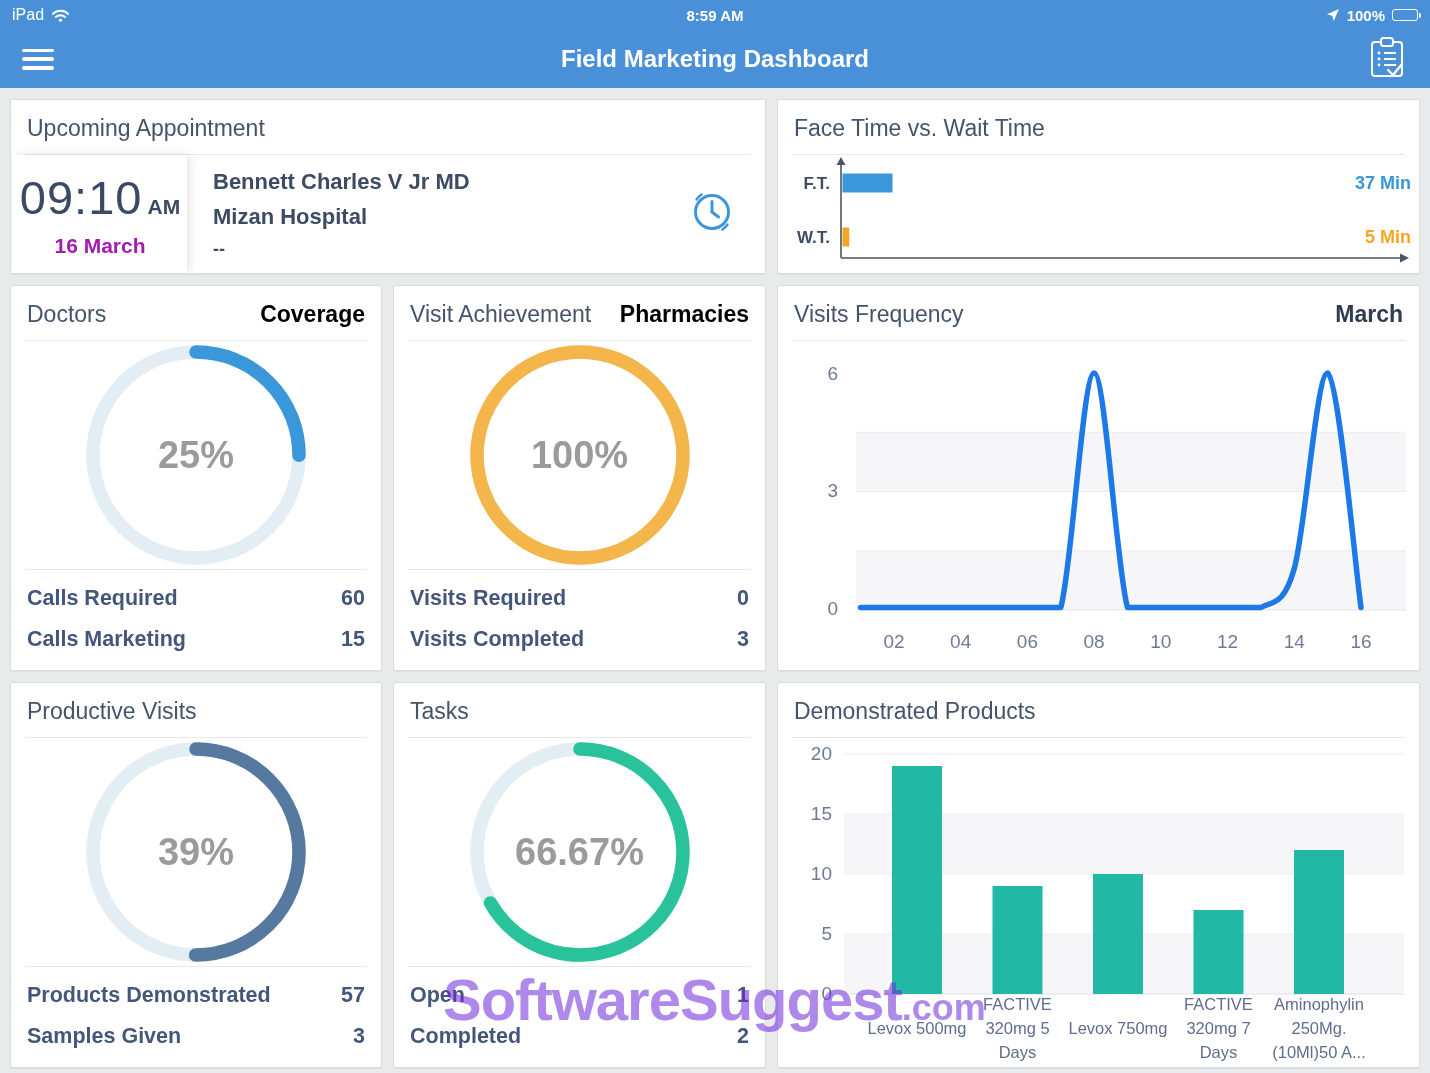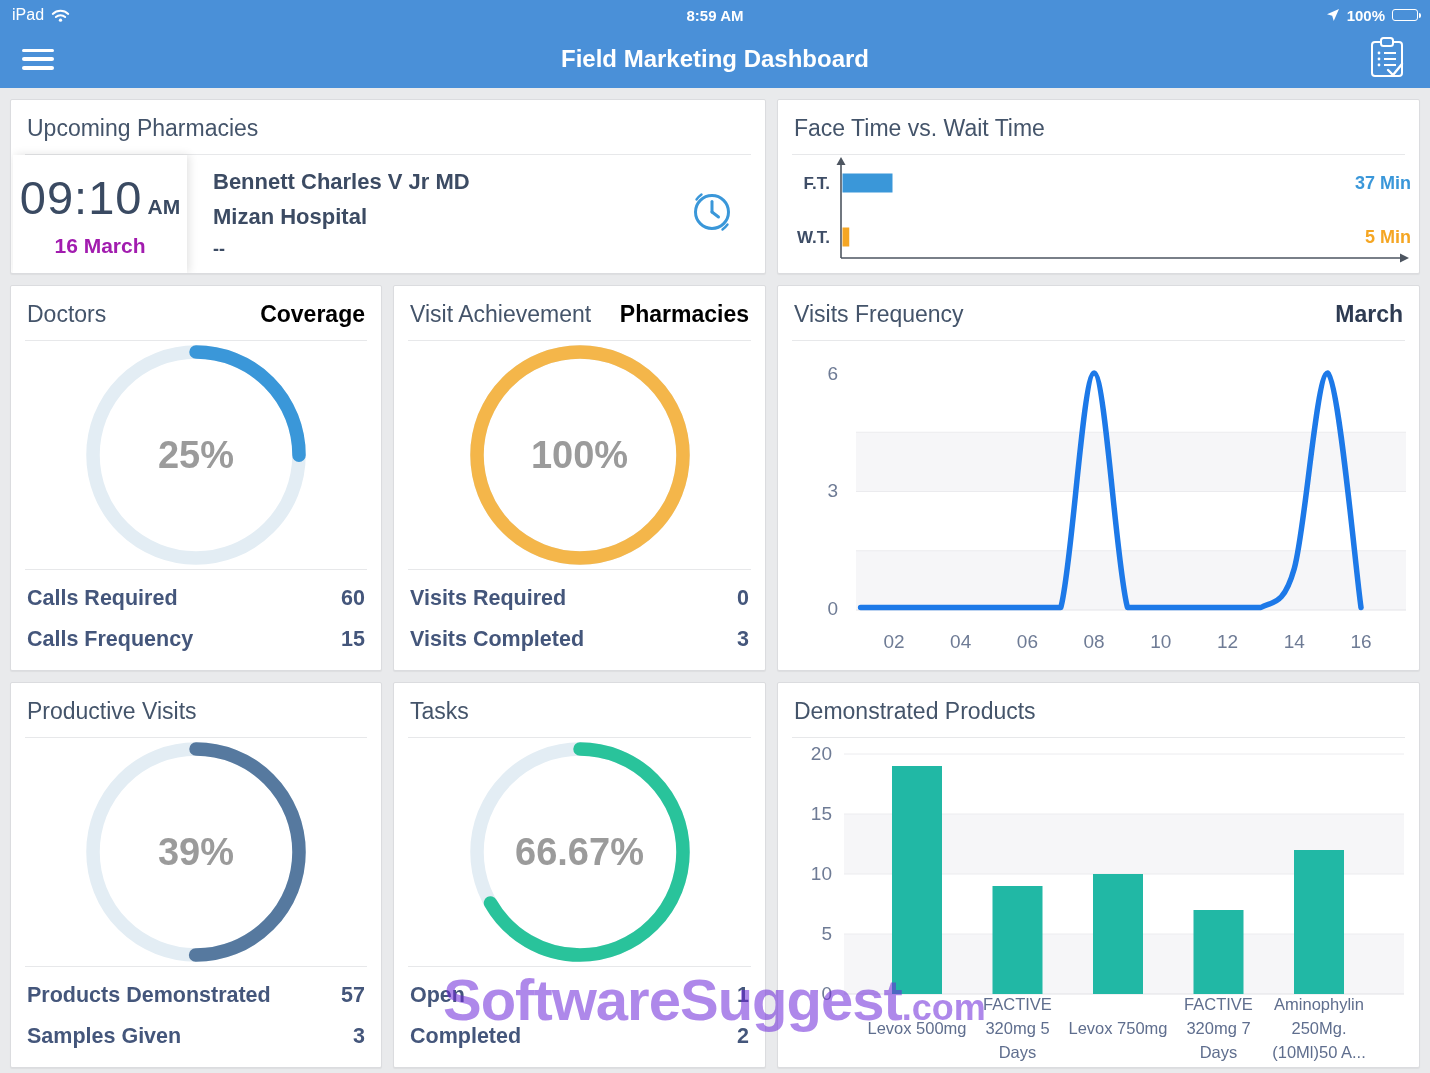--- a/index.html
+++ b/index.html
@@ -99,21 +99,21 @@
         <line x1="18" y1="31" x2="30" y2="31" stroke="#fff" stroke-width="2"></line>
         <polyline points="22,36 27,41 36,30" fill="none" stroke="#fff" stroke-width="2.4" stroke-linecap="round" stroke-linejoin="round"></polyline>
       </svg>
     </div>
   </div>
 
   <div class="content">
 
     <section class="card span2">
       <div class="card-head">
-        <h2 class="card-title">Upcoming Pharmacies</h2>
+        <h2 class="card-title">Upcoming Appointment</h2>
       </div>
       <div class="appt-body">
         <div class="time-panel">
           <div class="time-line">
             <span class="time-big">09:10</span>
             <span class="time-mer">AM</span>
           </div>
           <div class="time-date">16 March</div>
         </div>
         <div class="appt-details">
@@ -164,21 +164,21 @@
             <circle cx="113" cy="113" r="103" fill="none" stroke="#3a97d9" stroke-width="13.5" transform="rotate(-90 113 113)" stroke-dasharray="161.79202165987434 647.1680866394973" stroke-linecap="round"></circle>
           </svg>
         <div class="gauge-label">25%</div>
       </div>
       <div class="stats">
         <div class="stat-row">
           <span>Calls Required</span>
           <span>60</span>
         </div>
         <div class="stat-row">
-          <span>Calls Frequency</span>
+          <span>Calls Marketing</span>
           <span>15</span>
         </div>
       </div>
     </section>
 
     <section class="card">
       <div class="card-head">
         <h2 class="card-title">Visit Achievement</h2>
         <span class="card-right">Pharmacies</span>
       </div>

